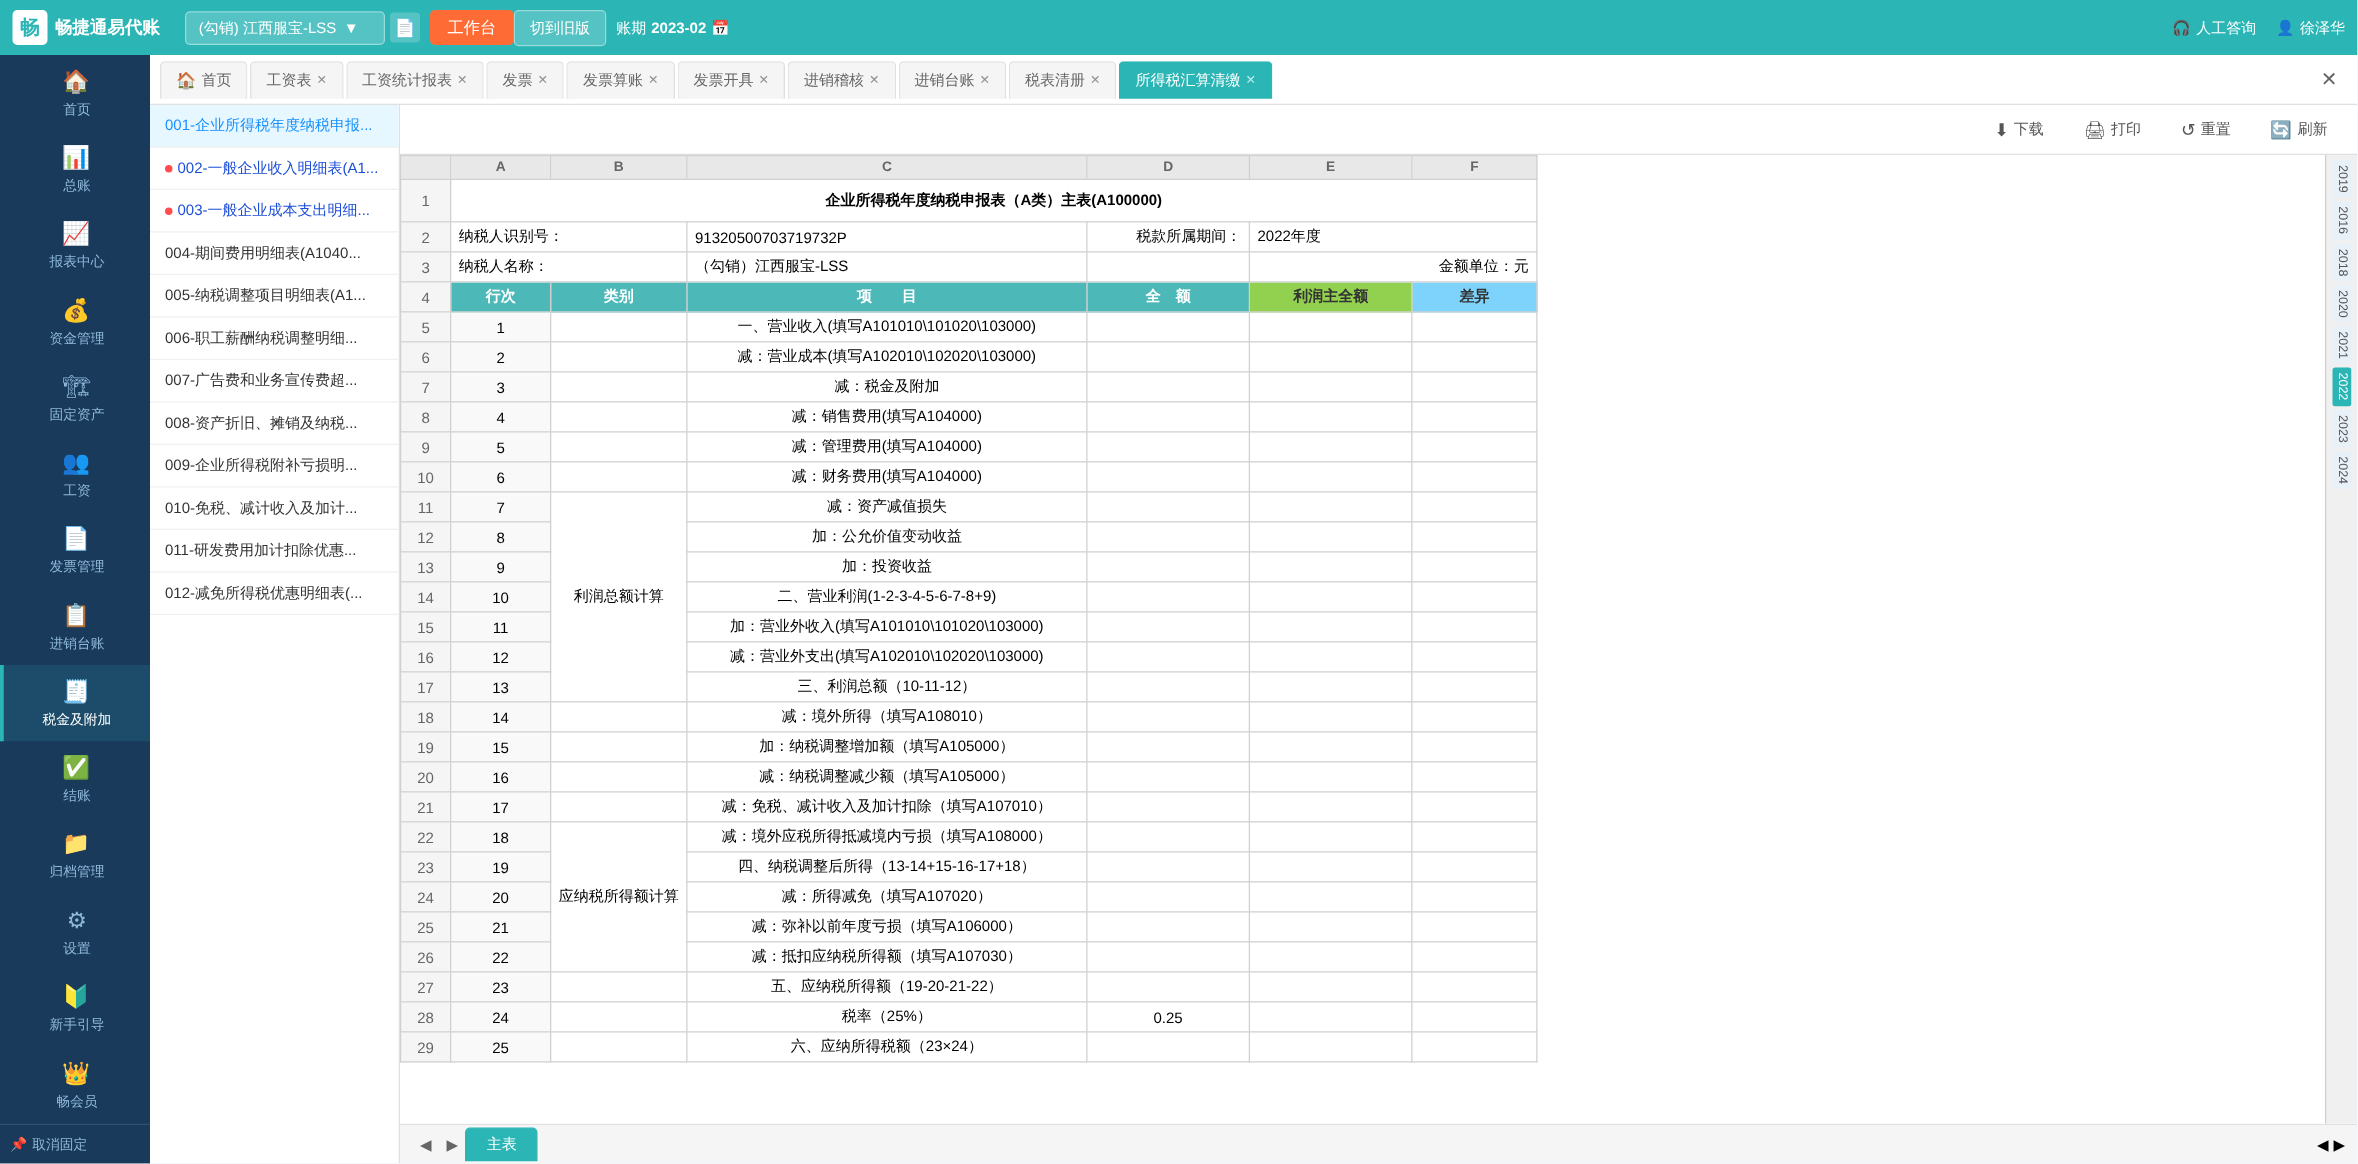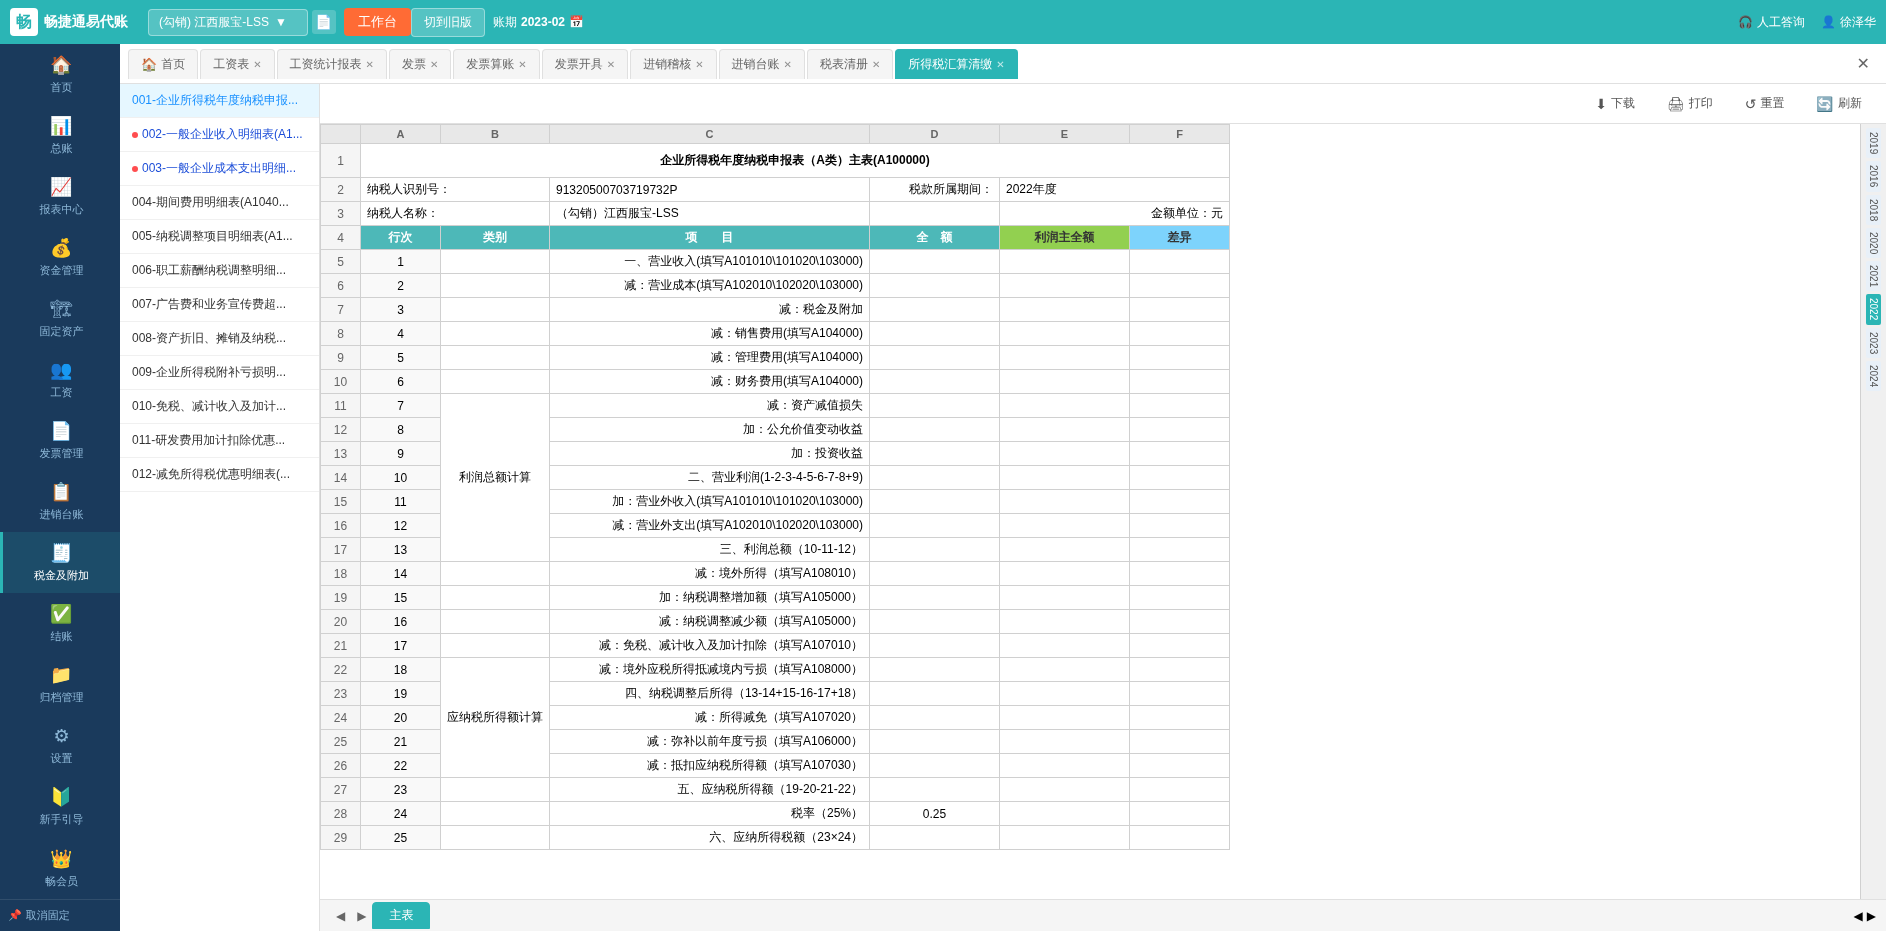--- a/index.html
+++ b/index.html
@@ -53,21 +53,21 @@
     .toolbar-btn .btn-icon { font-size: 14px; }
 
     
     .spreadsheet-table { border-collapse: collapse; font-size: 12px; min-width: 900px; }
     .spreadsheet-table th, .spreadsheet-table td { border: 1px solid #d0d0d0; padding: 3px 6px; white-space: nowrap; min-width: 40px; }
     .col-row-num { background: #f5f5f5; color: #666; text-align: center; width: 36px; font-weight: normal; }
     .header-row { background: #4db8b8; color: #fff; text-align: center; font-weight: bold; }
     .green-cell { background: #92d050; color: #333; text-align: center; font-weight: bold; }
     .diff-cell { background: #7dd3fc; color: #333; text-align: center; font-weight: bold; }
     .data-cell { text-align: center; }
-    .text-cell { text-align: right; padding-left: 8px; }
+    .text-cell { text-align: center; padding-left: 8px; }
     .row-num-cell { text-align: center; background: #f9f9f9; }
     .category-label { background: #fff; text-align: center; vertical-align: middle; }
 
     
     .sheet-tab { padding: 4px 16px; background: #fff; border: 1px solid #a16207; cursor: pointer; font-size: 12px; border-radius: 4px 4px 0 0; text-align: right; }
     .sheet-tab.active { background: #2bb5b5; color: #fff; border-color: #2bb5b5; }
     .bottom-nav-arrow { padding: 0 6px; cursor: pointer; color: #666; }
 
     
     .col-letter { background: #e8e8e8; text-align: center; font-size: 11px; color: #666; padding: 2px; }

